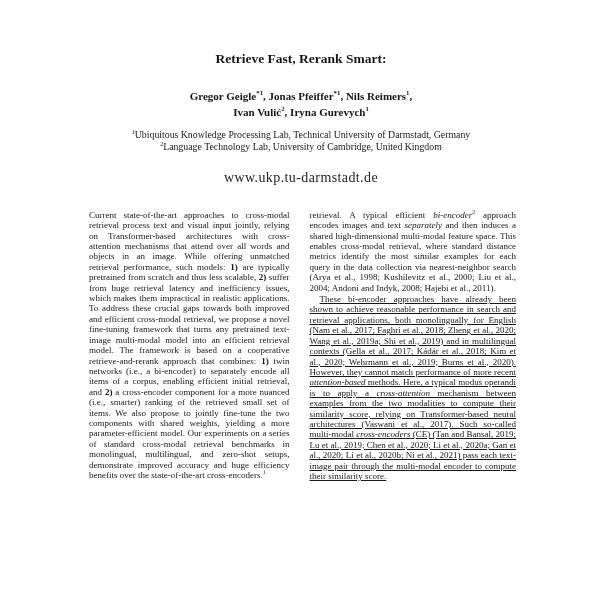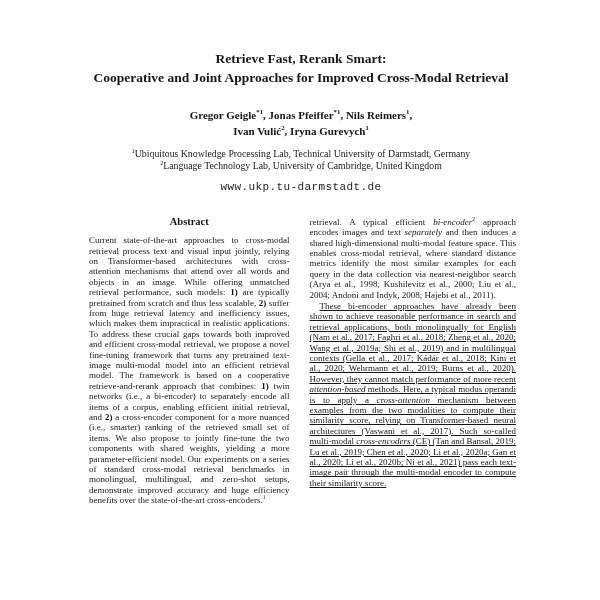--- a/index.html
+++ b/index.html
@@ -31,24 +31,24 @@
   }
   sup { font-size:62%; vertical-align:super; line-height:0; }
 
   .affiliations {
     margin-top:8px;
     text-align:center;
     font-size:9.8px;
     line-height:1.28;
   }
   .url {
-    margin-top:8px;
+    margin-top:16px;
     text-align:center;
-    font-family:Liberation Mono, monospace;
-    font-size:11px;
+    font-family:Liberation Serif, serif;
+    font-size:14px;
     letter-spacing:0.4px;
     color:#222;
     cursor:pointer;
   }
 
   .columns {
     margin-top:24px;
     display:flex;
     gap:17px;
     align-items:flex-start;
@@ -70,39 +70,37 @@
   .col p + p { margin-top:1px; }
 </style>
 </head>
 <body>
 
 <div class="page">
   <div class="content">
 
     <h1 class="title">
       <span>Retrieve Fast, Rerank Smart:</span><br>
-      <span>Cooperative and Joint Approaches for Improved Cross-Modal Retrieval</span>
     </h1>
 
     <div class="authors">
       <div>Gregor Geigle<sup>*1</sup>, Jonas Pfeiffer<sup>*1</sup>, Nils Reimers<sup>1</sup>,</div>
       <div>Ivan Vulić<sup>2</sup>, Iryna Gurevych<sup>1</sup></div>
     </div>
 
     <div class="affiliations">
       <div><sup>1</sup>Ubiquitous Knowledge Processing Lab, Technical University of Darmstadt, Germany</div>
       <div><sup>2</sup>Language Technology Lab, University of Cambridge, United Kingdom</div>
     </div>
 
     <div class="url">www.ukp.tu-darmstadt.de</div>
 
     <div class="columns">
 
       <div class="col">
-        <div class="abstract-heading">Abstract</div>
         <p class="abstract-body">Current state-of-the-art approaches to cross-modal retrieval process text and visual input jointly, relying on Transformer-based architectures with cross-attention mechanisms that attend over all words and objects in an image. While offering unmatched retrieval performance, such models: <span style="font-weight: bold;">1)</span> are typically pretrained from scratch and thus less scalable, <span style="font-weight: bold;">2)</span> suffer from huge retrieval latency and inefficiency issues, which makes them impractical in realistic applications. To address these crucial gaps towards both improved and efficient cross-modal retrieval, we propose a novel fine-tuning framework that turns any pretrained text-image multi-modal model into an efficient retrieval model. The framework is based on a cooperative retrieve-and-rerank approach that combines: <span style="font-weight: bold;">1)</span> twin networks (i.e., a bi-encoder) to separately encode all items of a corpus, enabling efficient initial retrieval, and <span style="font-weight: bold;">2)</span> a cross-encoder component for a more nuanced (i.e., smarter) ranking of the retrieved small set of items. We also propose to jointly fine-tune the two components with shared weights, yielding a more parameter-efficient model. Our experiments on a series of standard cross-modal retrieval benchmarks in monolingual, multilingual, and zero-shot setups, demonstrate improved accuracy and huge efficiency benefits over the state-of-the-art cross-encoders.<sup>1</sup></p>
       </div>
 
       <div class="col">
         <p>retrieval. A typical efficient <span style="font-style: italic;">bi-encoder</span><sup>2</sup> approach encodes images and text <span style="font-style: italic;">separately</span> and then induces a shared high-dimensional multi-modal feature space. This enables cross-modal retrieval, where standard distance metrics identify the most similar examples for each query in the data collection via nearest-neighbor search (Arya et al., 1998; Kushilevitz et al., 2000; Liu et al., 2004; Andoni and Indyk, 2008; Hajebi et al., 2011).</p>
         <p class="indent">These bi-encoder approaches have already been shown to achieve reasonable performance in search and retrieval applications, both monolingually for English (Nam et al., 2017; Faghri et al., 2018; Zheng et al., 2020; Wang et al., 2019a; Shi et al., 2019) and in multilingual contexts (Gella et al., 2017; Kádár et al., 2018; Kim et al., 2020; Wehrmann et al., 2019; Burns et al., 2020). However, they cannot match performance of more recent <span style="font-style: italic;">attention-based</span> methods. Here, a typical modus operandi is to apply a <span style="font-style: italic;">cross-attention</span> mechanism between examples from the two modalities to compute their similarity score, relying on Transformer-based neural architectures (Vaswani et al., 2017). Such so-called multi-modal <span style="font-style: italic;">cross-encoders</span> (CE) (Tan and Bansal, 2019; Lu et al., 2019; Chen et al., 2020; Li et al., 2020a; Gan et al., 2020; Li et al., 2020b; Ni et al., 2021) pass each text-image pair through the multi-modal encoder to compute their similarity score.</p>
       </div>
 
     </div>
   </div>

